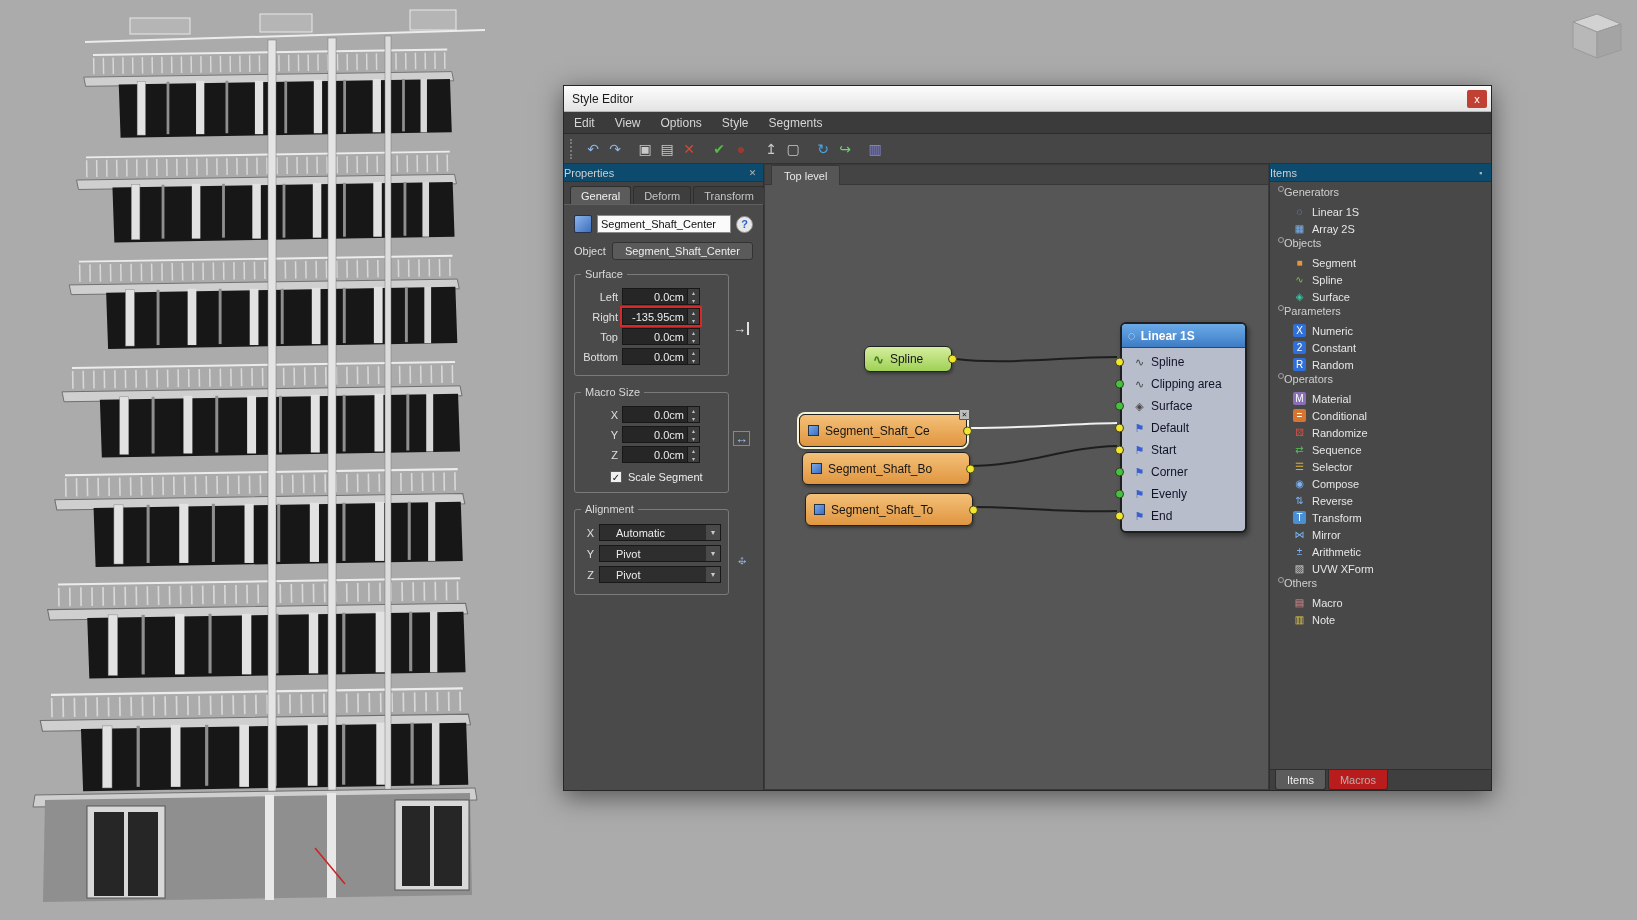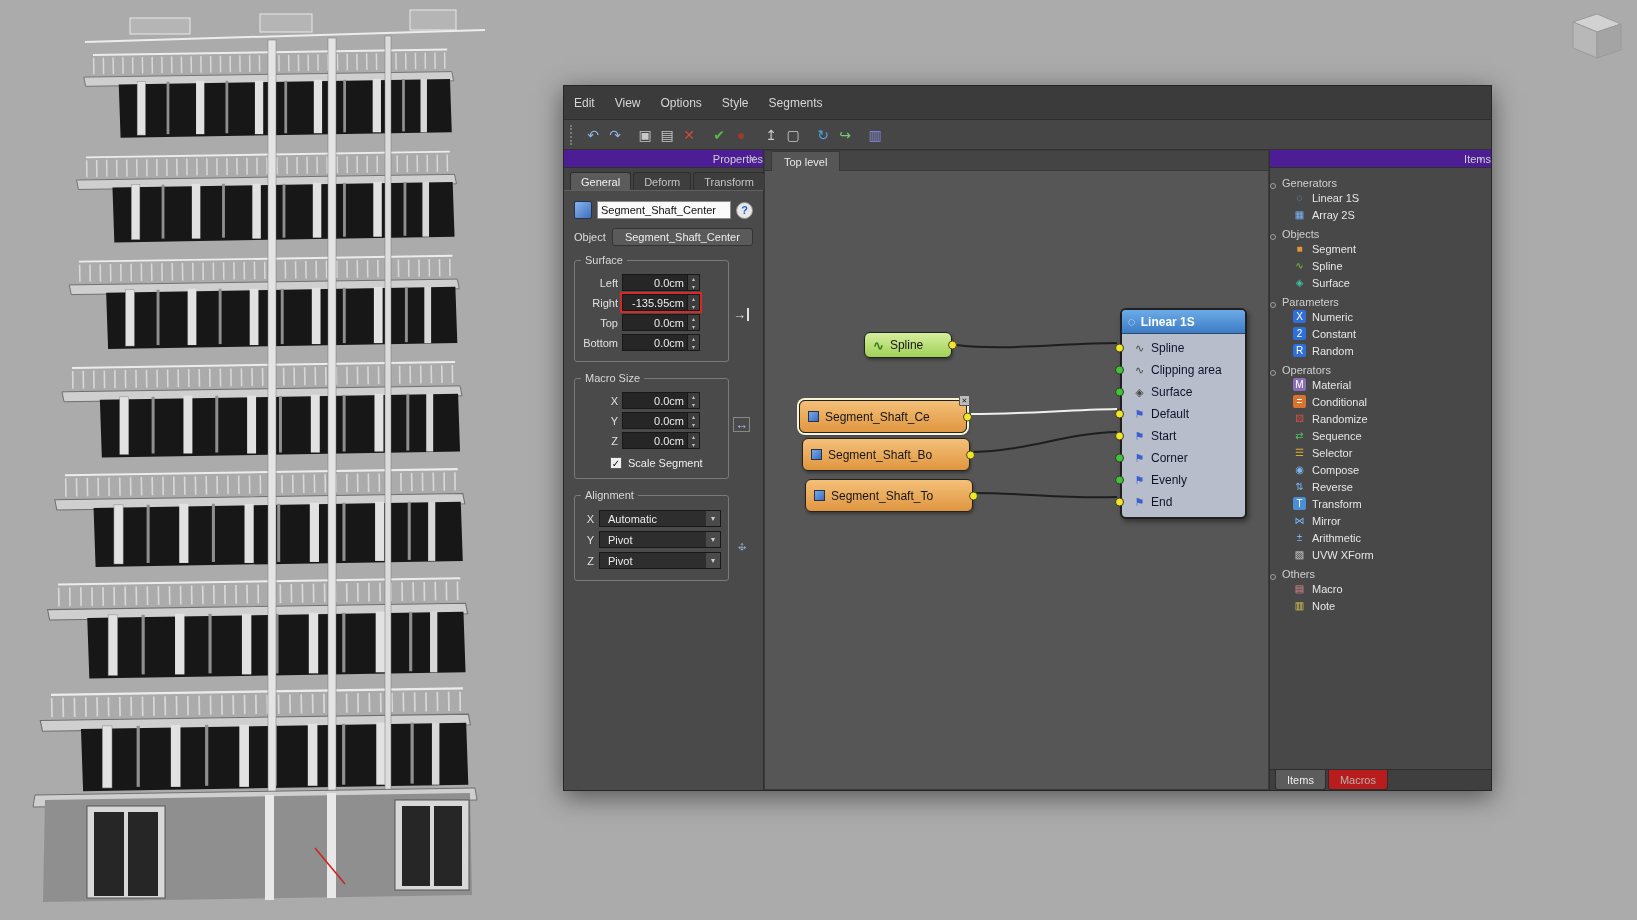--- a/index.html
+++ b/index.html
@@ -9,30 +9,30 @@
   
   .viewport{position:absolute;inset:0}
   .building-svg{position:absolute;left:15px;top:0}
   .viewcube{position:absolute;right:8px;top:4px}
 
   
   .window{position:absolute;left:563px;top:85px;width:929px;height:706px;background:#454545;border:1px solid #262626;box-shadow:0 6px 24px rgba(0,0,0,.5);display:flex;flex-direction:column}
   .titlebar{height:26px;background:linear-gradient(#fdfdfd,#e4e4e4);color:#1a1a1a;display:flex;align-items:center;padding:0 8px;position:relative;border-bottom:1px solid #b5b5b5}
   .titlebar .title{font-size:12px}
   .win-close{position:absolute;right:4px;top:4px;width:20px;height:18px;background:#c14034;color:#fff;font-size:11px;display:flex;align-items:center;justify-content:center;border-radius:2px;cursor:pointer}
-  .menubar{height:34px;background:#3b3b3b;display:flex;align-items:center;border-bottom:1px solid #2c2c2c}
+  .menubar{height:22px;background:#3b3b3b;display:flex;align-items:center;border-bottom:1px solid #2c2c2c}
   .menu-item{padding:0 10px;height:100%;display:flex;align-items:center;color:#d6d6d6;font-size:12px;cursor:pointer}
   .toolbar{height:30px;background:#464646;display:flex;align-items:center;padding-left:4px;border-bottom:1px solid #323232}
   .grip{width:7px;height:20px;border-left:2px dotted #7a7a7a;margin:0 5px 0 2px}
   .tbtn{width:22px;height:22px;display:flex;align-items:center;justify-content:center;font-size:14px;border-radius:2px;cursor:pointer}
   .tsep{width:8px}
   .main{flex:1;display:flex;min-height:0}
 
   
-  .panel-header{height:18px;background:#4c1d95;border-bottom:1px solid #303030;display:flex;align-items:center;justify-content:flex-end;font-size:11px;color:#cfcfcf;position:relative}
+  .panel-header{height:18px;background:#0c4a6e;border-bottom:1px solid #303030;display:flex;align-items:center;justify-content:flex-start;font-size:11px;color:#cfcfcf;position:relative}
   .panel-header .ph-close{position:absolute;right:4px;top:2px;width:13px;height:13px;color:#b5b5b5;font-size:9px;display:flex;align-items:center;justify-content:center;cursor:pointer}
   .ph-close::before{content:"✕"}
   .ph-menu::before{content:"▪"}
 
   
   .props{width:200px;background:#484848;border-right:1px solid #303030;display:flex;flex-direction:column}
   .prop-tabs{display:flex;gap:2px;padding:4px 4px 0 6px;background:#424242}
   .ptab{padding:3px 10px 2px;font-size:11px;background:#3e3e3e;border:1px solid #2e2e2e;border-bottom:none;border-radius:3px 3px 0 0;color:#c4c4c4;cursor:pointer}
   .ptab.active{background:#5b5b5b;color:#f2f2f2}
   .prop-body{flex:1;background:#4a4a4a;border-top:1px solid #5f5f5f;padding:10px 10px 0 10px;position:relative}
@@ -62,21 +62,21 @@
   .fix-icon::before{content:"↔"}
   .align-icon{right:-23px;top:40px;width:18px;height:18px;position:absolute}
   .align-icon span{position:absolute;left:0;top:0;width:18px;height:18px;display:flex;align-items:center;justify-content:center;font-size:13px;color:#9ec0ea}
   .chk-row{display:flex;align-items:center;gap:6px;margin:8px 0 2px 28px}
   .checkbox{width:12px;height:12px;background:#f0f0f0;border:1px solid #5a5a5a;display:flex;align-items:center;justify-content:center;font-size:10px;color:#111;cursor:pointer}
   .checkbox.checked::before{content:"✓"}
   .chk-lbl{font-size:11px;color:#eee}
   .drow{display:flex;align-items:center;gap:5px;margin:4px 0}
   .drow .dlbl{width:12px;text-align:right;font-size:11px;color:#e0e0e0;flex:none}
   .dropdown{flex:1;height:17px;background:#2e2e2e;border:1px solid #181818;display:flex;align-items:center;cursor:pointer}
-  .dropdown .dval{flex:1;font-size:11px;color:#ececec;padding-left:8px}
+  .dropdown .dval{flex:1;font-size:11px;color:#ececec;padding-left:16px}
   .dropdown .darr{width:14px;height:100%;background:#4a4a4a;display:flex;align-items:center;justify-content:center;color:#ccc;font-size:8px}
   .darr::before{content:"▾"}
 
   
   .canvas-col{flex:1;display:flex;flex-direction:column;background:#565656;border:1px solid #3a3a3a;min-width:0}
   .canvas-head{height:20px;background:#444;border-bottom:1px solid #383838}
   .canvas-tab{display:inline-flex;align-items:center;margin-left:6px;height:20px;padding:0 12px;background:#565656;border:1px solid #383838;border-bottom:none;font-size:11px;color:#e8e8e8;border-radius:2px 2px 0 0}
   .canvas-body{flex:1;position:relative;overflow:hidden}
   .wires{position:absolute;inset:0;width:100%;height:100%}
   .node{position:absolute;border:1px solid #222;border-radius:6px;display:flex;align-items:center;gap:6px;padding:0 8px;font-size:12px;color:#161616;box-shadow:1px 2px 3px rgba(0,0,0,.35);cursor:pointer}
@@ -94,21 +94,21 @@
   .gen-head{height:24px;background:linear-gradient(#6cabe8,#3d7cc4);border-radius:4px 4px 0 0;display:flex;align-items:center;gap:5px;padding:0 6px;color:#fff;font-weight:bold;font-size:12px;border-bottom:1px solid #2a4a6a;cursor:pointer}
   .gen-head .ring{color:#dcebff;font-size:13px;font-weight:normal}
   .gen-body{padding:3px 0 4px}
   .gen-row{height:22px;position:relative;display:flex;align-items:center;gap:5px;padding-left:11px;font-size:12px;color:#12122a}
   .in-dot{position:absolute;left:-7px;top:50%;transform:translateY(-50%);width:9px;height:9px;border-radius:50%;border:1px solid #3a3a1a;cursor:pointer}
   .gen-ic{width:13px;text-align:center;font-size:11px;flex:none}
 
   
   .items-col{width:222px;background:#484848;border-left:1px solid #303030;display:flex;flex-direction:column}
   .tree{flex:1;padding-top:4px;overflow:hidden}
-  .tree-section{height:17px;display:flex;align-items:flex-end;gap:6px;padding-left:0;color:#cfcfcf;font-size:11px;cursor:pointer}
+  .tree-section{height:17px;display:flex;align-items:flex-start;padding-left:8px;color:#cfcfcf;font-size:11px;cursor:pointer}
   .tree-bullet{width:6px;height:6px;border:1px solid #a0a0a0;border-radius:50%;flex:none}
   .tree-item{height:17px;display:flex;align-items:center;gap:6px;padding-left:23px;color:#e6e6e6;font-size:11px;cursor:pointer}
   .tree-icon{width:13px;height:13px;border-radius:2px;display:flex;align-items:center;justify-content:center;font-size:10px;line-height:13px;flex:none}
   .items-tabs{height:21px;background:#3f3f3f;border-top:1px solid #2f2f2f;display:flex;gap:2px;padding:0 0 0 5px;align-items:stretch}
   .itab{padding:2px 11px;font-size:11px;display:flex;align-items:center;border:1px solid #2e2e2e;border-top:none;border-radius:0 0 3px 3px;background:#b91c1c;color:#b2b2b2;cursor:pointer}
   .itab.active{background:#5c5c5c;color:#efefef}
 </style>
 </head>
 <body>
 
@@ -166,20 +166,24 @@
 
   <svg class="viewcube" width="70" height="60" viewBox="0 0 70 60">
     <polygon points="14,18 38,10 62,20 38,28" fill="#d2d2d2" stroke="#9a9a9a"></polygon>
     <polygon points="14,18 38,28 38,54 14,44" fill="#b8b8b8" stroke="#9a9a9a"></polygon>
     <polygon points="62,20 38,28 38,54 62,46" fill="#a4a4a4" stroke="#9a9a9a"></polygon>
   </svg>
 </div>
 
 <div class="window">
 
+  <div class="titlebar">
+    <span class="title">Style Editor</span>
+    <span class="win-close">x</span>
+  </div>
 
   <div class="menubar">
     <span class="menu-item">Edit</span>
     <span class="menu-item">View</span>
     <span class="menu-item">Options</span>
     <span class="menu-item">Style</span>
     <span class="menu-item">Segments</span>
   </div>
 
   <div class="toolbar">

